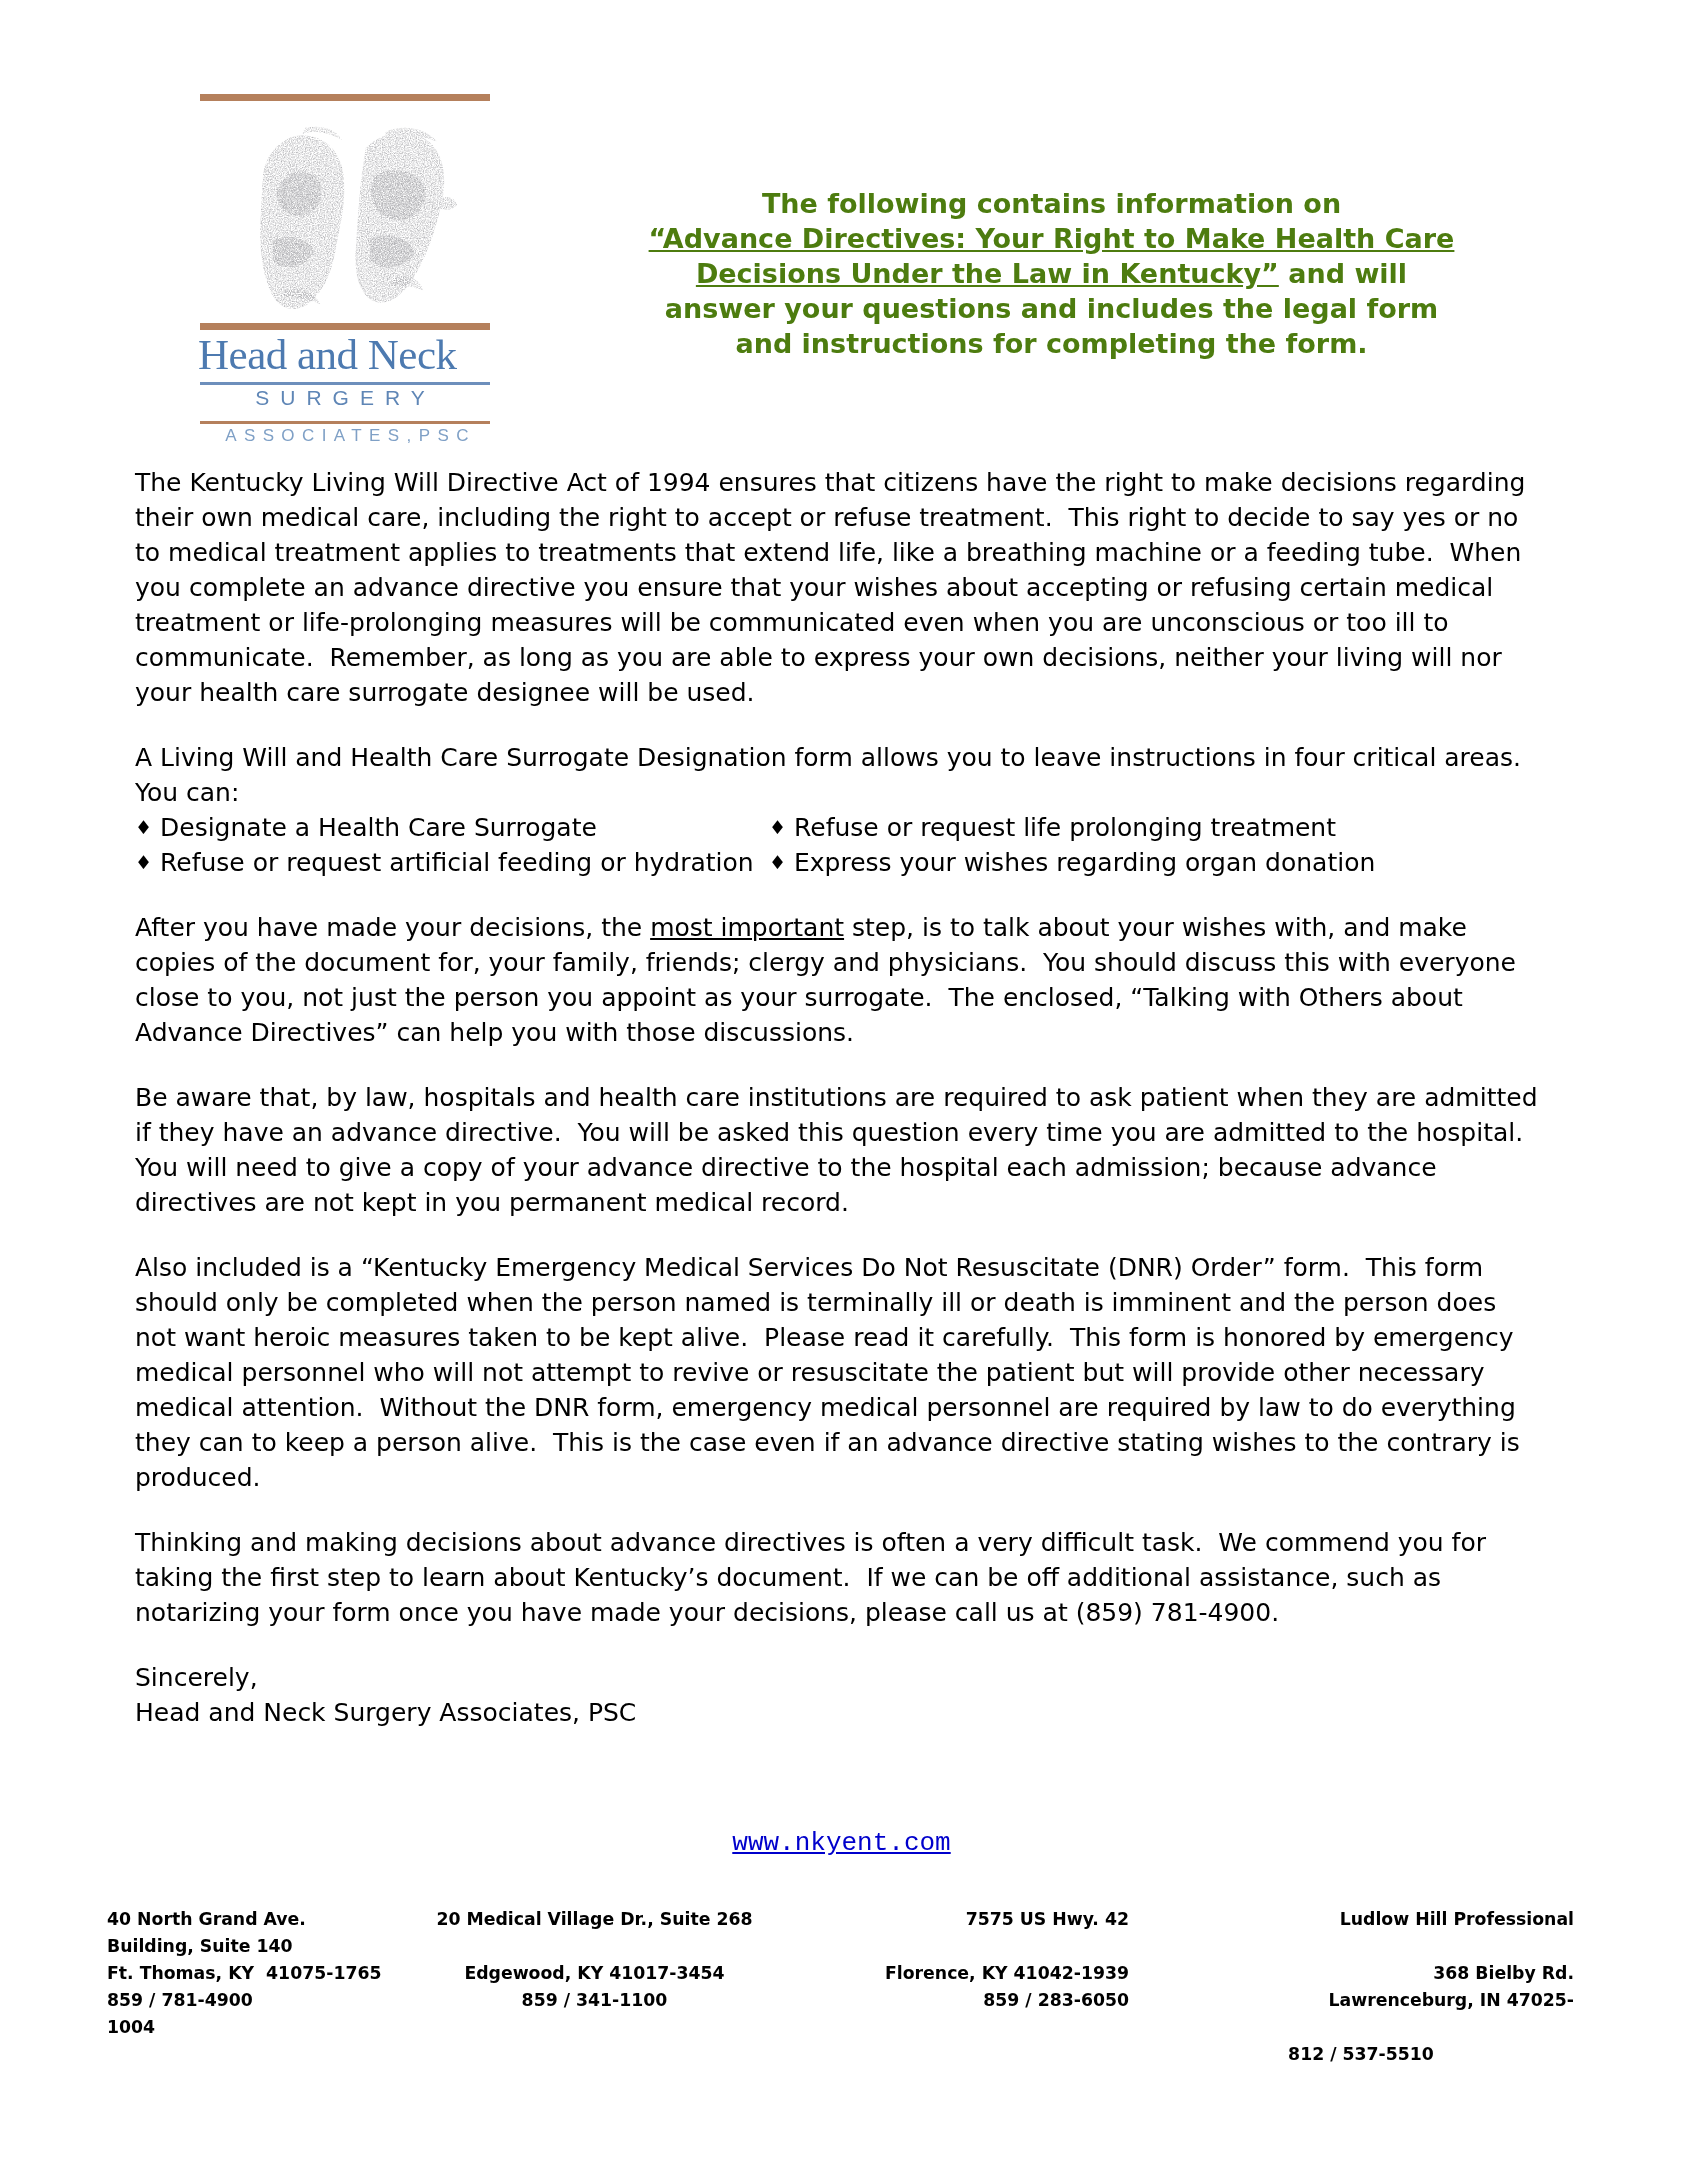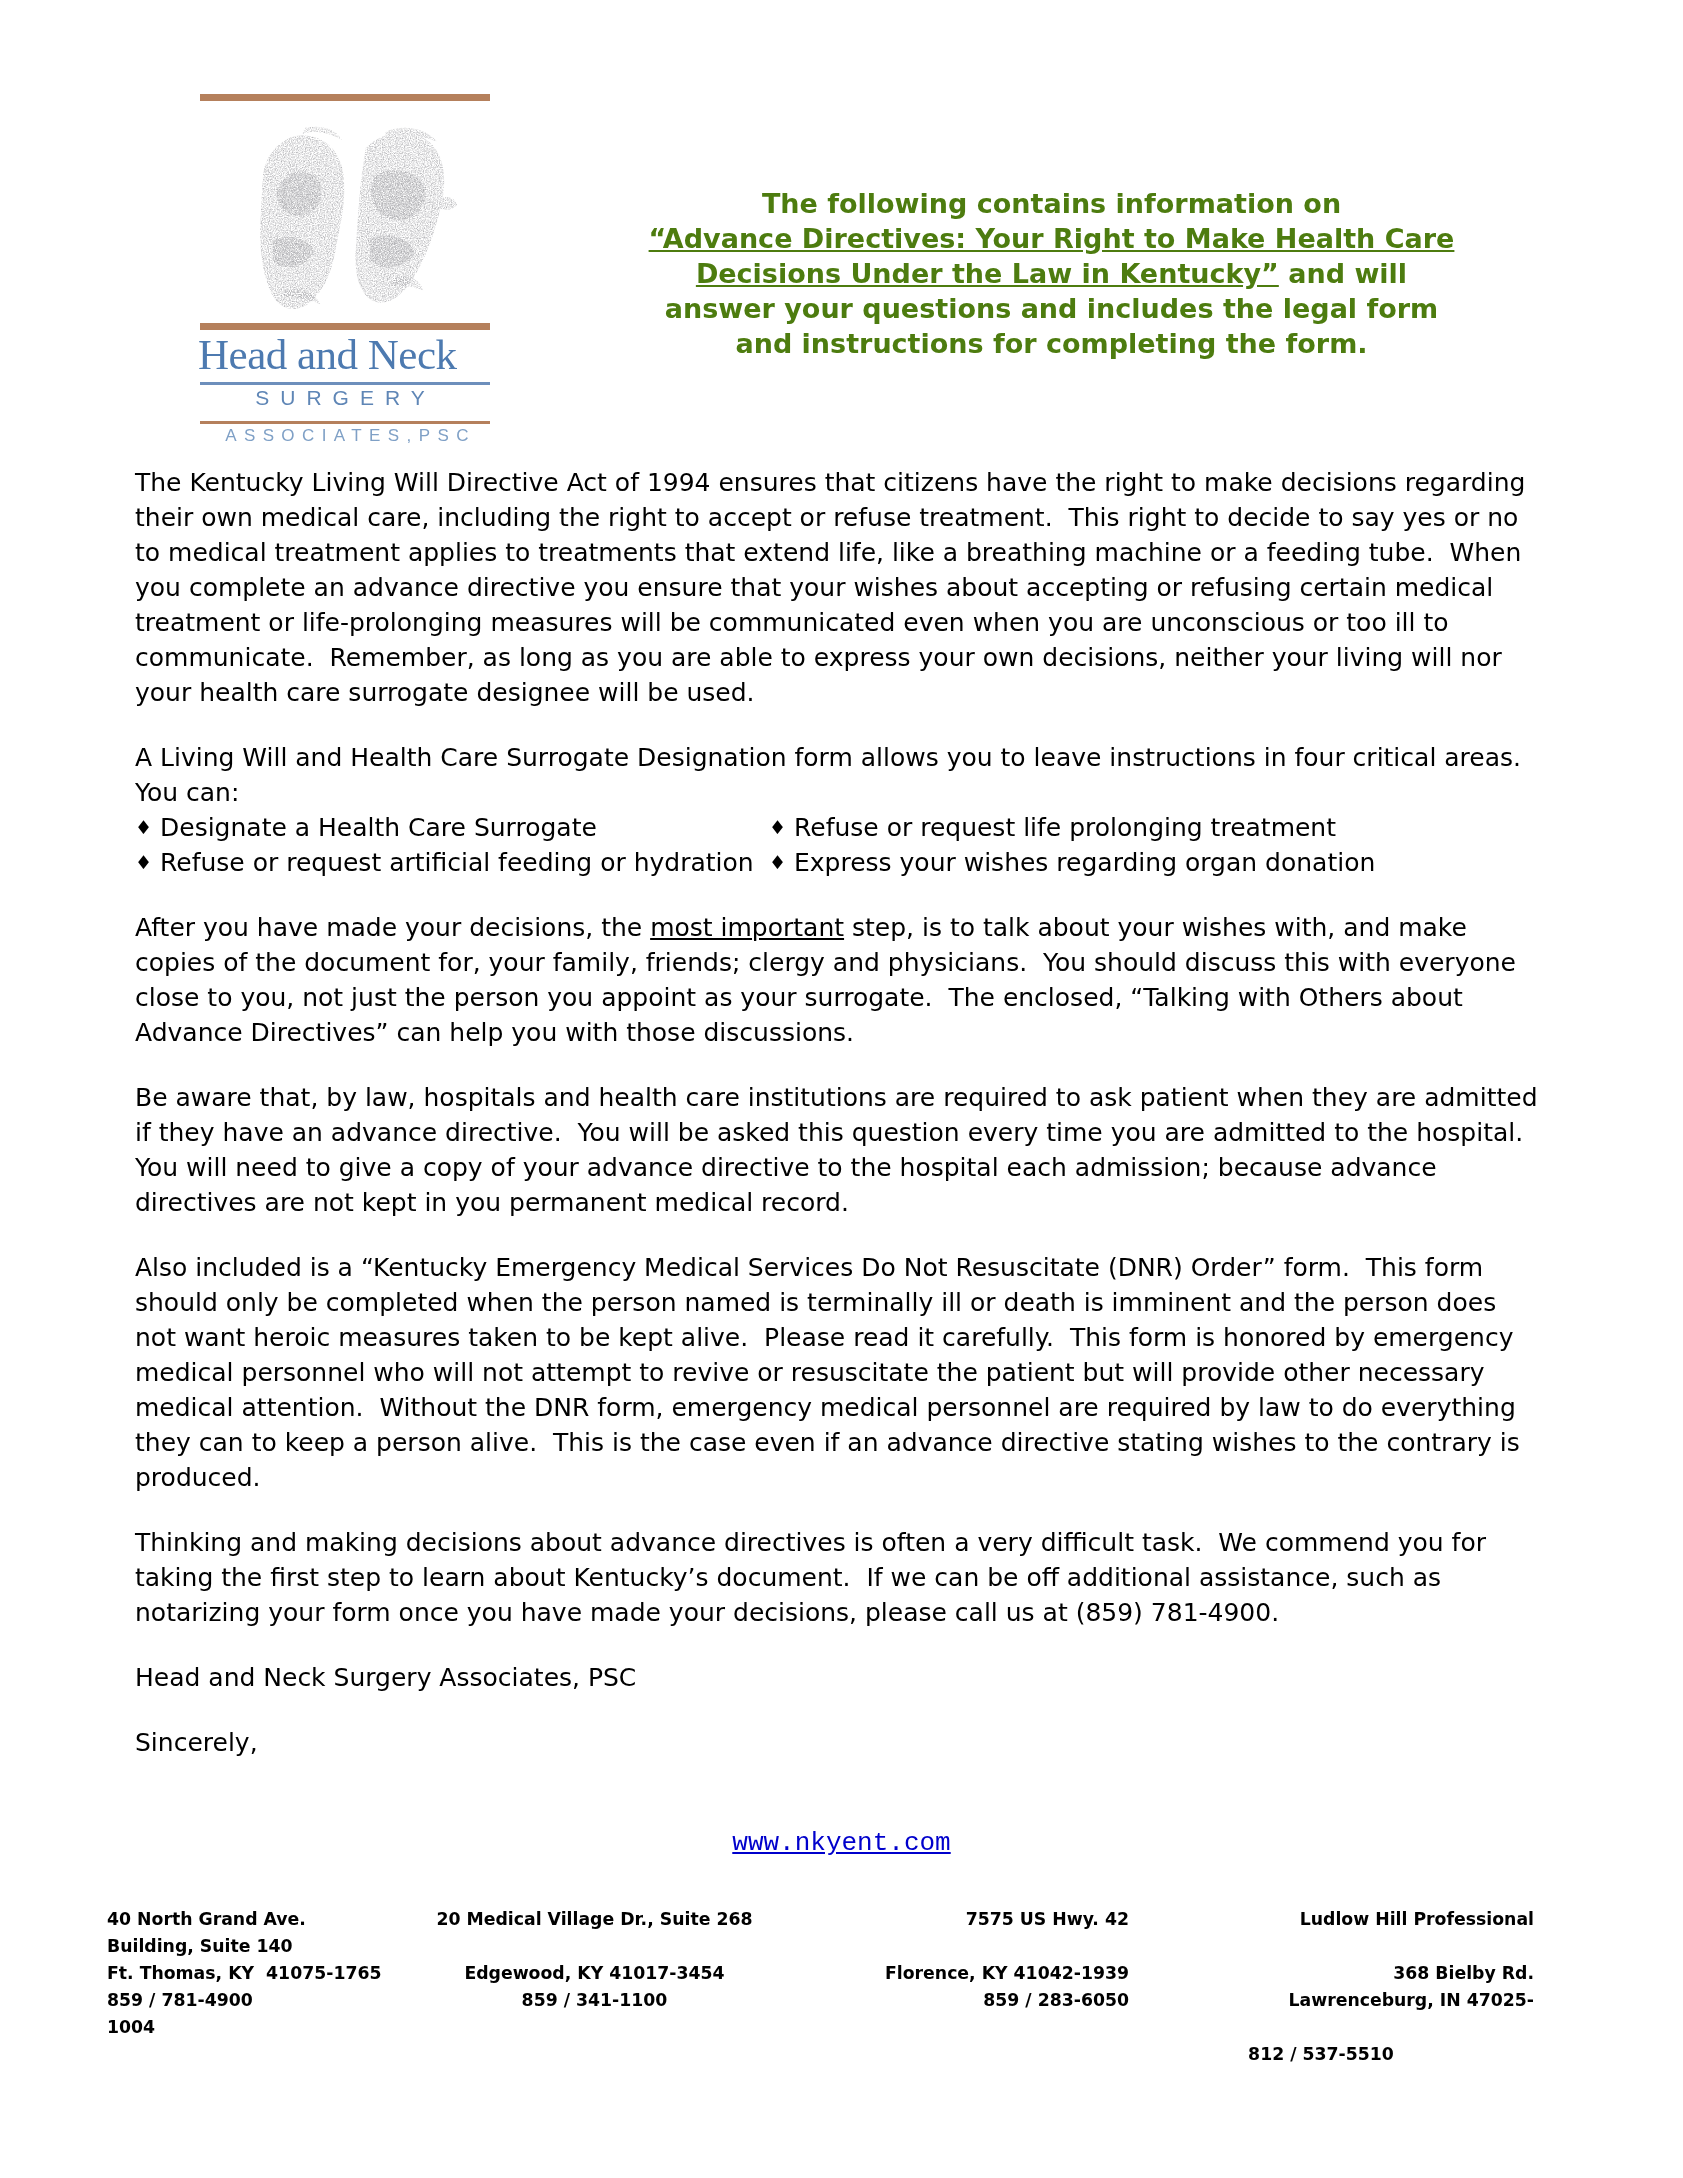--- a/index.html
+++ b/index.html
@@ -216,21 +216,21 @@
   }
   .fcol {
     position: absolute;
     top: 0;
   }
   .fcol .ln { white-space: pre; }
 
   .fcol-1 { left: 107px;  width: 297px; }
   .fcol-2 { left: 436px;  width: 317px; text-align: center; }
   .fcol-3 { left: 832px;  width: 297px; text-align: right; }
-  .fcol-4 { left: 1148px; width: 386px; text-align: right; }
+  .fcol-4 { left: 1188px; width: 386px; text-align: right; }
 
   .fcol-1 .c { }
   .fcol-1 .l { text-align: left; }
 
   .fcol-4 .blank { height: 27px; }
   .fcol-3 .blank { height: 27px; }
   .fcol-2 .blank { height: 27px; }
 
   .fcol-4 .last { margin-top: 27px; text-align: center; padding-right: 40px;}
 </style>
@@ -354,22 +354,22 @@
     </div>
 
     <p class="para"><span>After you have made your decisions, the </span><span class="u">most important</span><span> step, is to talk about your wishes with, and make copies of the document for, your family, friends; clergy and physicians.  You should discuss this with everyone close to you, not just the person you appoint as your surrogate.  The enclosed, “Talking with Others about Advance Directives” can help you with those discussions.</span></p>
 
     <p class="para">Be aware that, by law, hospitals and health care institutions are required to ask patient when they are admitted if they have an advance directive.  You will be asked this question every time you are admitted to the hospital.  You will need to give a copy of your advance directive to the hospital each admission; because advance directives are not kept in you permanent medical record.</p>
 
     <p class="para">Also included is a “Kentucky Emergency Medical Services Do Not Resuscitate (DNR) Order” form.  This form should only be completed when the person named is terminally ill or death is imminent and the person does not want heroic measures taken to be kept alive.  Please read it carefully.  This form is honored by emergency medical personnel who will not attempt to revive or resuscitate the patient but will provide other necessary medical attention.  Without the DNR form, emergency medical personnel are required by law to do everything they can to keep a person alive.  This is the case even if an advance directive stating wishes to the contrary is produced.</p>
 
     <p class="para">Thinking and making decisions about advance directives is often a very difficult task.  We commend you for taking the first step to learn about Kentucky’s document.  If we can be off additional assistance, such as notarizing your form once you have made your decisions, please call us at (859) 781-4900.</p>
 
+    <p class="para tight">Sincerely,</p>
     <p class="para">Head and Neck Surgery Associates, PSC</p>
-    <p class="para tight">Sincerely,</p>
   </div>
 
   <div class="site-link-wrap">
     <a class="site-link" href="#">www.nkyent.com</a>
   </div>
 
   <div class="footer">
 
     <div class="fcol fcol-1">
       <div class="ln c">40 North Grand Ave.</div>

